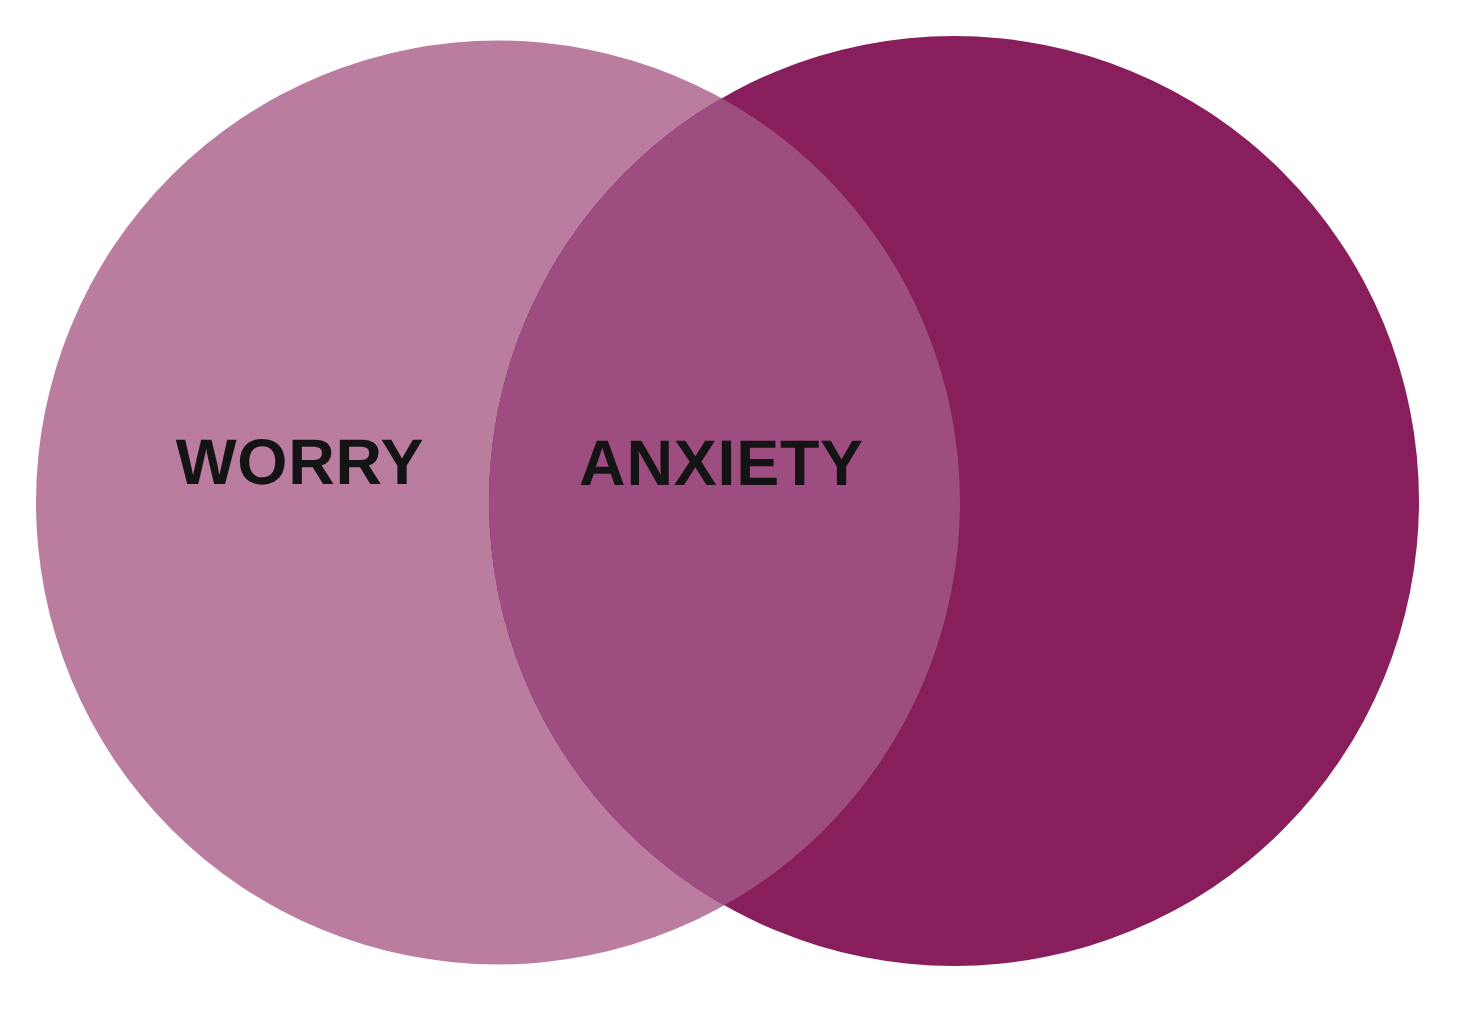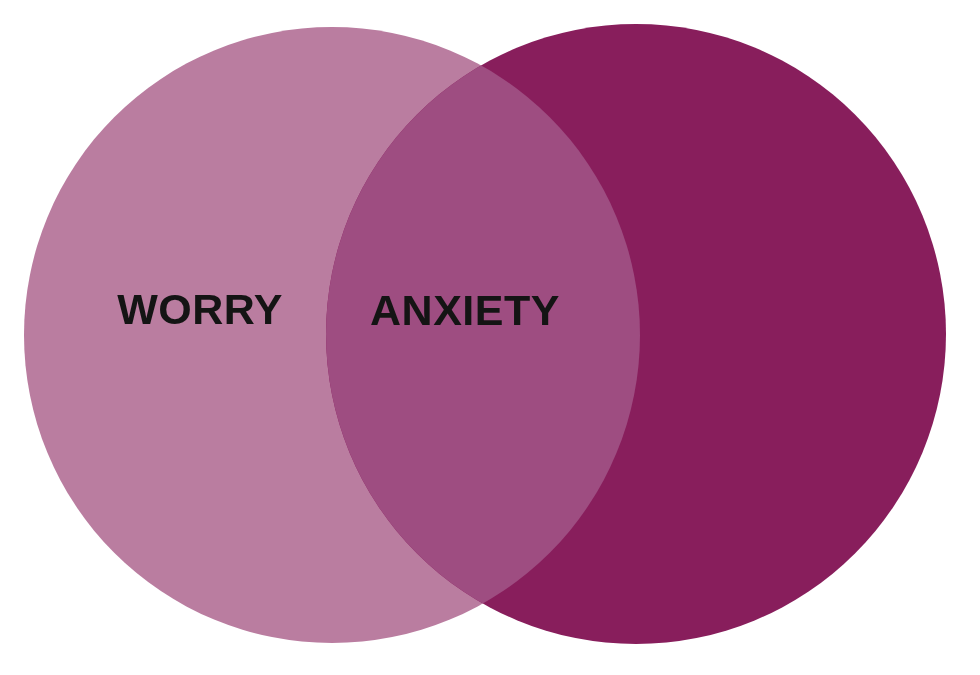--- a/index.html
+++ b/index.html
@@ -49,16 +49,16 @@
 
     <circle cx="332" cy="335" r="308" fill="#ba7da0"></circle>
 
     <circle cx="636" cy="334" r="310" fill="#881e5c"></circle>
 
     <circle cx="332" cy="335" r="308" clip-path="url(#clip-right-circle)" fill="#9e4d81"></circle>
   </svg>
 
   <div class="region-label" style="left: 200px; top: 309px; color: rgb(20, 20, 20);">WORRY</div>
 
-  <div class="region-label" style="left: 465px; top: 310px; color: rgb(20, 20, 20);">ANXIETY</div>
+  <div class="region-label" style="left: 481px; top: 310px; color: rgb(20, 20, 20);">ANXIETY</div>
 
 
 </div>
 
 </body></html>

